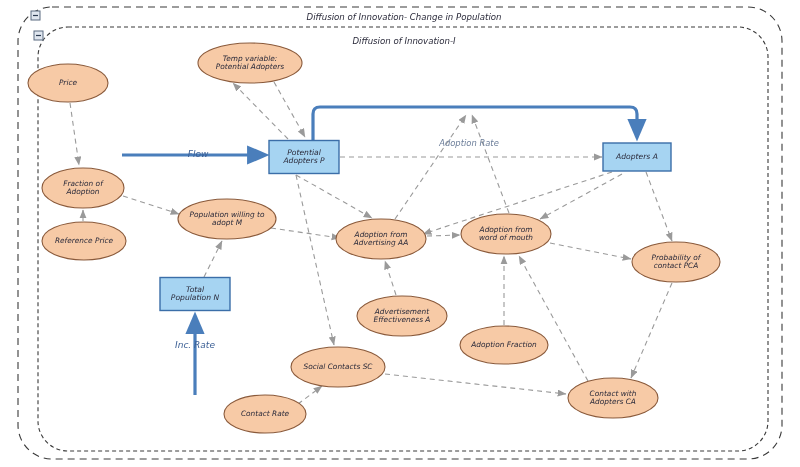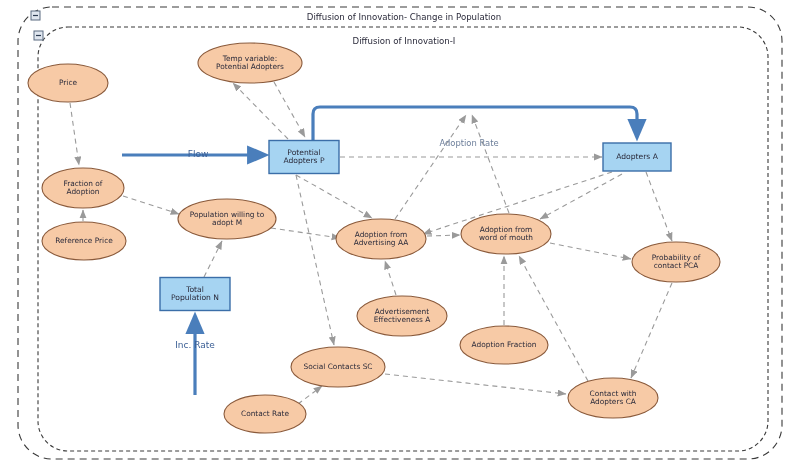--- a/index.html
+++ b/index.html
@@ -7,20 +7,21 @@
     padding: 0;
     background: #ffffff;
   }
   #canvas {
     position: relative;
     width: 800px;
     height: 467px;
     background: #ffffff;
     font-family: "DejaVu Sans", sans-serif;
     overflow: hidden;
+    font-style: italic;
   }
   #diagram-svg {
     position: absolute;
     left: 0;
     top: 0;
     width: 800px;
     height: 467px;
   }
   .node-label {
     font-family: "DejaVu Sans", sans-serif;

